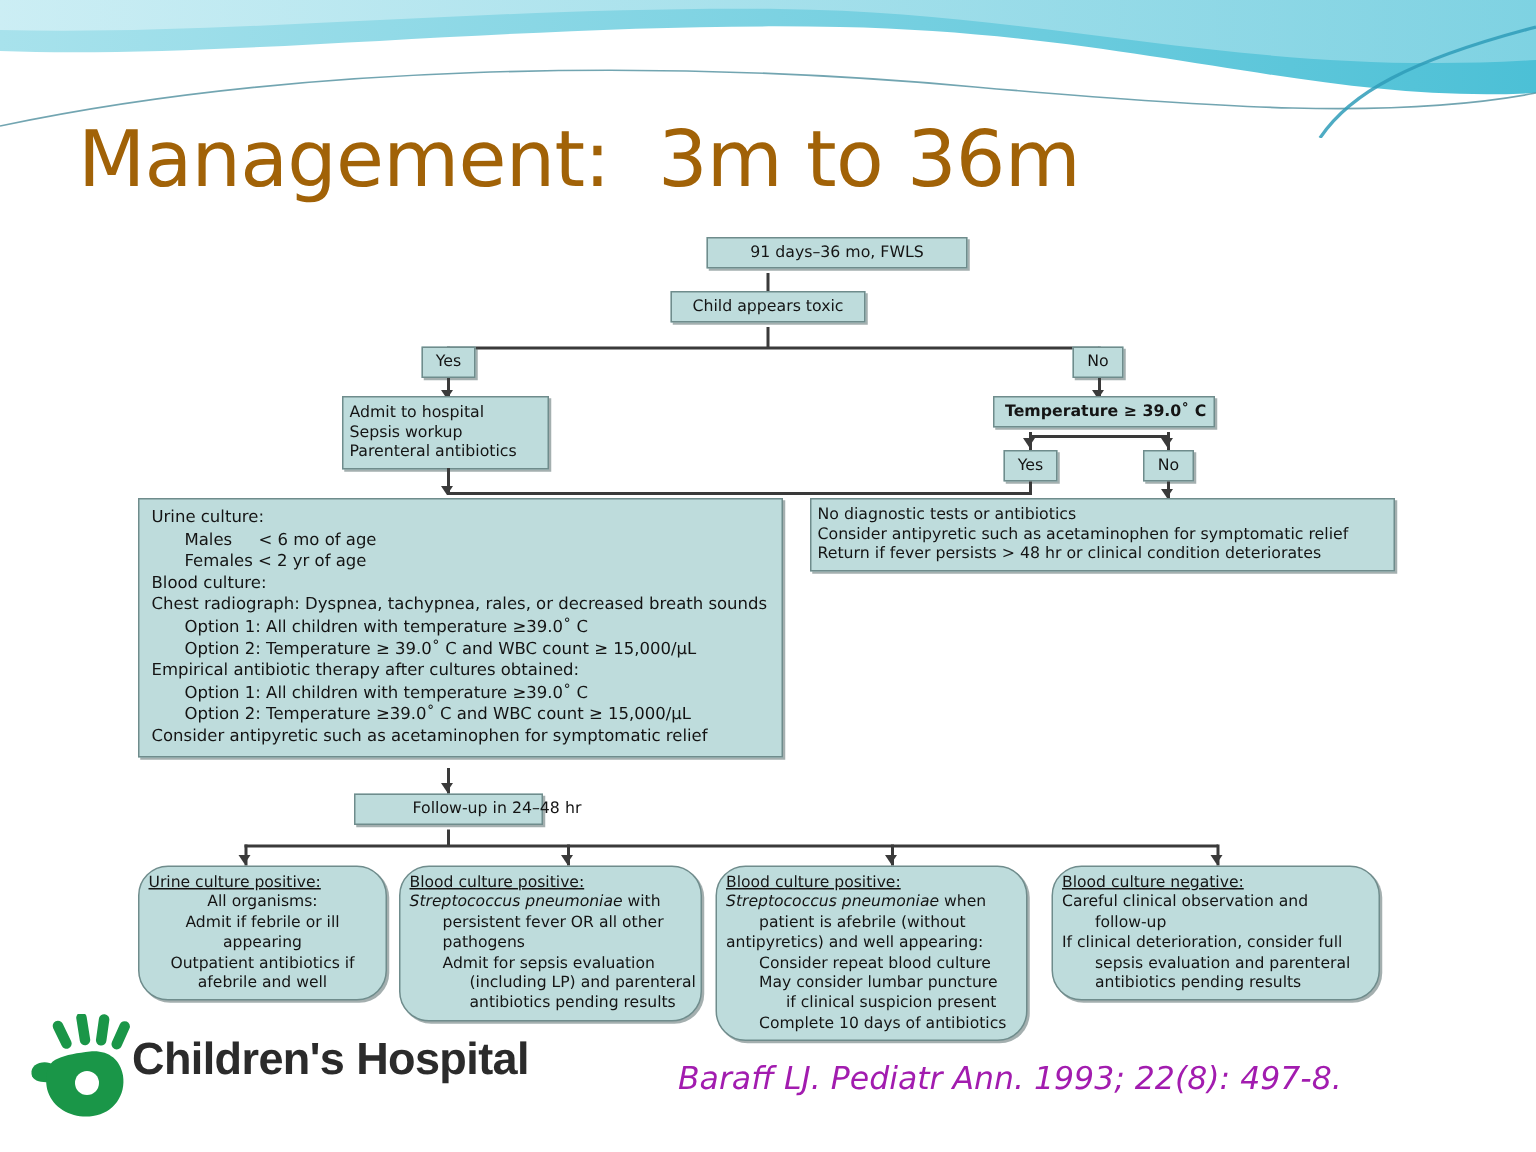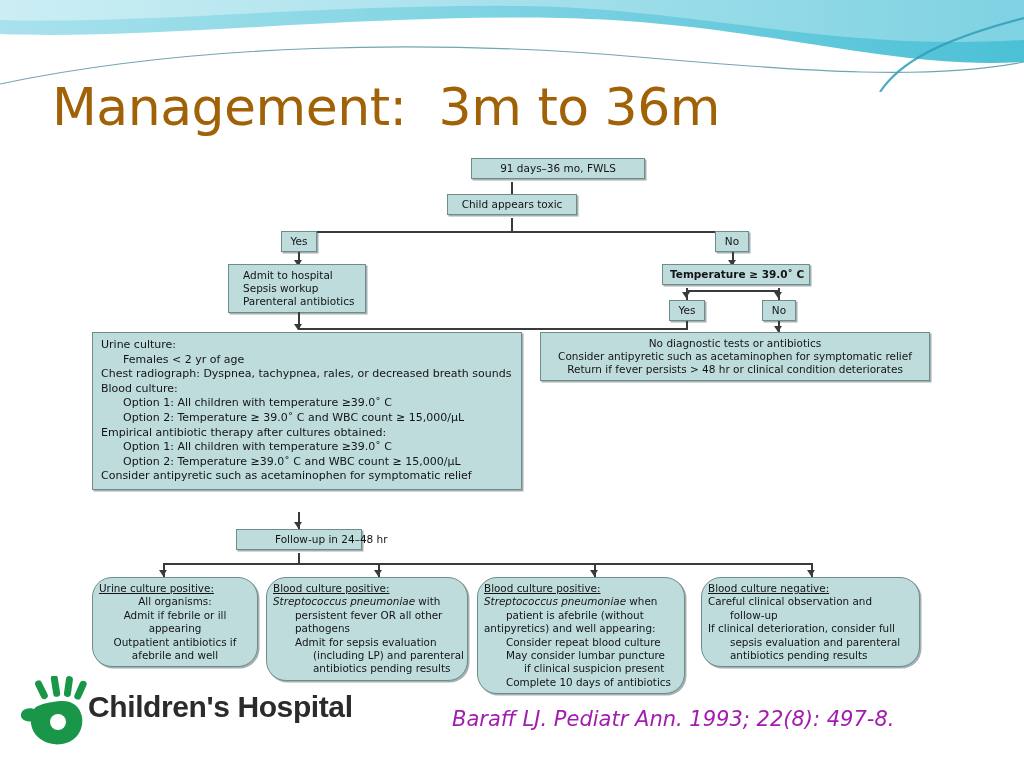--- a/index.html
+++ b/index.html
@@ -20,21 +20,21 @@
   #flowchart{position:absolute;left:0;top:150px;width:1024px;height:535px;}
   .node{
     position:absolute;background:#bedcdc;border:1px solid #6f8c8c;
     box-shadow:1.5px 1.5px 0 rgba(90,110,110,.55);
     font-family:"DejaVu Sans",sans-serif;color:#141414;
     box-sizing:border-box;
   }
   .node .ln{display:block;white-space:pre;}
   .node.center{text-align:center;}
   .tiny{font-size:10.5px;line-height:12.5px;padding:3px 7px;}
-  .small{font-size:10.5px;line-height:13px;padding:4px 14px;}
+  .small{font-size:10.5px;line-height:13px;padding:4px 4px;}
   .blk{font-size:11px;line-height:14.6px;padding:5px 8px;}
   .btm{font-size:10.4px;line-height:13.4px;padding:4px 6px;text-align:center;border-radius:20px;}
   .hdr{text-decoration:underline;text-align:left;display:block;}
   .ital{font-style:italic;}
   .i1{padding-left:22px;}
   .i2{padding-left:40px;}
   .conn{position:absolute;background:#3a3a3a;}
   .vline{width:1.6px;}
   .hline{height:1.6px;}
   .arrow{position:absolute;width:0;height:0;border-left:4.5px solid transparent;
@@ -130,32 +130,33 @@
   <div class="conn vline" style="left:298px;top:162px;height:18px;"></div>
   <div class="conn hline" style="left:298px;top:178px;width:388px;"></div>
   <div class="conn vline" style="left:686px;top:171px;height:9px;"></div>
   <div class="arrow" style="left:294px;top:174px;"></div>
 
   <div class="conn vline" style="left:778px;top:171px;height:16px;"></div>
   <div class="arrow" style="left:774px;top:176px;"></div>
 
   <div class="node blk" style="left:92px;top:182px;width:430px;">
     <span class="ln">Urine culture:</span>
+    <span class="ln i1">Males     &lt; 6 mo of age</span>
     <span class="ln i1">Females &lt; 2 yr of age</span>
+    <span class="ln">Blood culture:</span>
     <span class="ln">Chest radiograph: Dyspnea, tachypnea, rales, or decreased breath sounds</span>
-    <span class="ln">Blood culture:</span>
     <span class="ln i1">Option 1: All children with temperature ≥39.0˚ C</span>
     <span class="ln i1">Option 2: Temperature ≥ 39.0˚ C and WBC count ≥ 15,000/µL</span>
     <span class="ln">Empirical antibiotic therapy after cultures obtained:</span>
     <span class="ln i1">Option 1: All children with temperature ≥39.0˚ C</span>
     <span class="ln i1">Option 2: Temperature ≥39.0˚ C and WBC count ≥ 15,000/µL</span>
     <span class="ln">Consider antipyretic such as acetaminophen for symptomatic relief</span>
   </div>
 
-  <div class="node small" style="left:540px;top:182px;width:390px;text-align:center;">
+  <div class="node small" style="left:540px;top:182px;width:390px;">
     <span class="ln">No diagnostic tests or antibiotics</span>
     <span class="ln">Consider antipyretic such as acetaminophen for symptomatic relief</span>
     <span class="ln">Return if fever persists &gt; 48 hr or clinical condition deteriorates</span>
   </div>
 
   <div class="conn vline" style="left:298px;top:362px;height:18px;"></div>
   <div class="arrow" style="left:294px;top:372px;"></div>
 
   <div class="node center tiny" style="left:236px;top:379px;width:126px;padding-left:38px;">
     <span class="ln">Follow-up in 24–48 hr</span>

